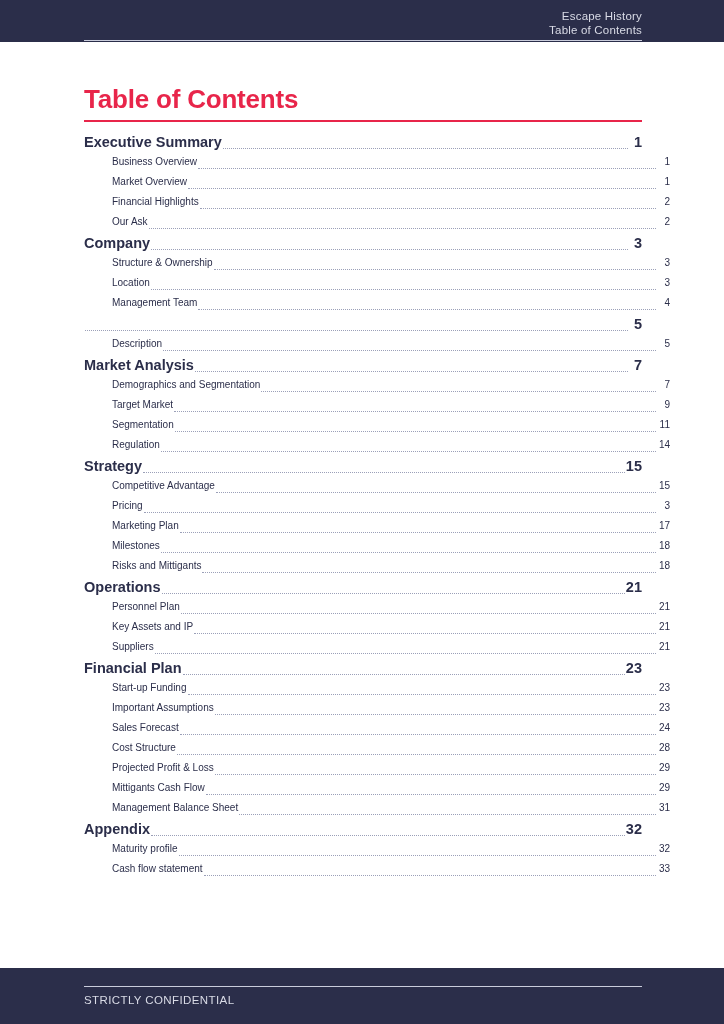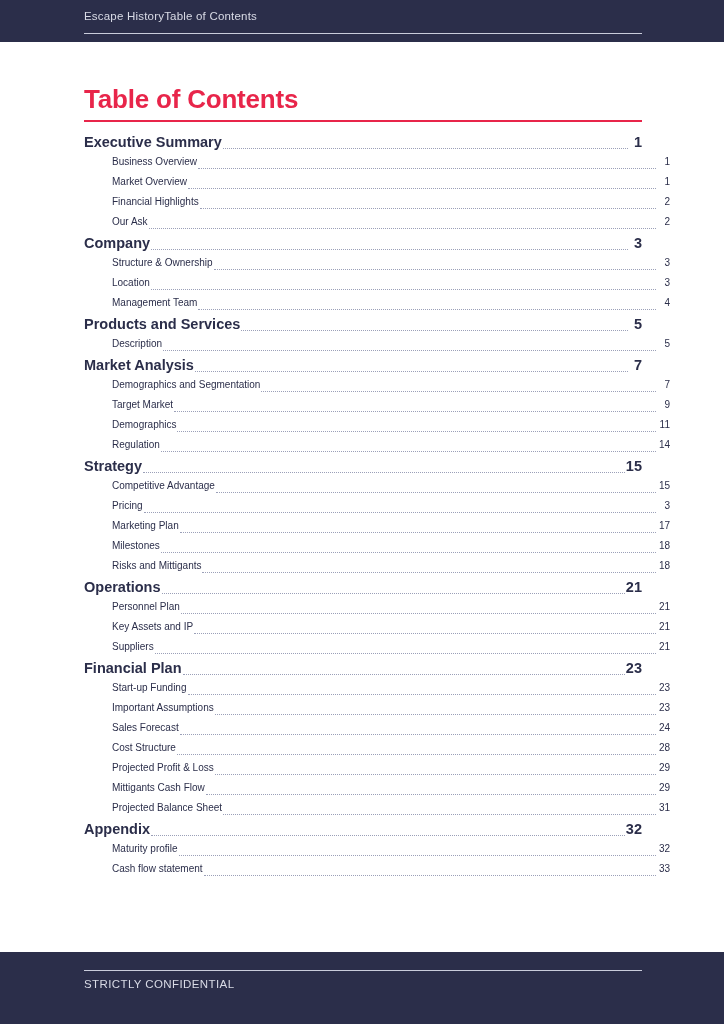--- a/index.html
+++ b/index.html
@@ -33,21 +33,22 @@
   }
   .header-inner {
     position: absolute;
     left: 84px;
     right: 82px;
     top: 9px;
     display: flex;
     justify-content: flex-start;
     align-items: flex-end;
     border-bottom: 1.4px solid #c9ccdb;
-    padding-bottom: 10px;
+    padding-bottom: 3px;
+    flex-direction: column;
   }
   .header-left, .header-right {
     color: #d9dbe6;
     font-size: 11.5px;
     letter-spacing: 0.2px;
     line-height: 14px;
     white-space: nowrap;
   }
 
   
@@ -128,21 +129,21 @@
   .level-1 .pageno { font-weight: bold; }
 
   .level-2 {
     font-size: 10px;
     font-weight: normal;
     padding-left: 28px;
   }
 
   
   .footer-band {
-    height: 72px;
+    height: 56px;
     background: #2b2e4a;
     flex: 0 0 auto;
     position: relative;
   }
   .footer-inner {
     position: absolute;
     left: 84px;
     right: 82px;
     top: 18px;
   }
@@ -217,21 +218,20 @@
             <span class="label">Location</span>
             <span class="leader"></span>
             <span class="pageno">3</span>
           </li>
           <li class="toc-entry level-2">
             <span class="label">Management Team</span>
             <span class="leader"></span>
             <span class="pageno">4</span>
           </li>
           <li class="toc-entry level-1">
-            <span class="label">Products and Services</span>
             <span class="leader"></span>
             <span class="pageno">5</span>
           </li>
           <li class="toc-entry level-2">
             <span class="label">Description</span>
             <span class="leader"></span>
             <span class="pageno">5</span>
           </li>
           <li class="toc-entry level-1">
             <span class="label">Market Analysis</span>
@@ -242,21 +242,21 @@
             <span class="label">Demographics and Segmentation</span>
             <span class="leader"></span>
             <span class="pageno">7</span>
           </li>
           <li class="toc-entry level-2">
             <span class="label">Target Market</span>
             <span class="leader"></span>
             <span class="pageno">9</span>
           </li>
           <li class="toc-entry level-2">
-            <span class="label">Demographics</span>
+            <span class="label">Segmentation</span>
             <span class="leader"></span>
             <span class="pageno">11</span>
           </li>
           <li class="toc-entry level-2">
             <span class="label">Regulation</span>
             <span class="leader"></span>
             <span class="pageno">14</span>
           </li>
           <li class="toc-entry level-1">
             <span class="label">Strategy</span>
@@ -337,21 +337,21 @@
             <span class="label">Projected Profit &amp; Loss</span>
             <span class="leader"></span>
             <span class="pageno">29</span>
           </li>
           <li class="toc-entry level-2">
             <span class="label">Mittigants Cash Flow</span>
             <span class="leader"></span>
             <span class="pageno">29</span>
           </li>
           <li class="toc-entry level-2">
-            <span class="label">Projected Balance Sheet</span>
+            <span class="label">Management Balance Sheet</span>
             <span class="leader"></span>
             <span class="pageno">31</span>
           </li>
           <li class="toc-entry level-1">
             <span class="label">Appendix</span>
             <span class="leader"></span>
             <span class="pageno">32</span>
           </li>
           <li class="toc-entry level-2">
             <span class="label">Maturity profile</span>

